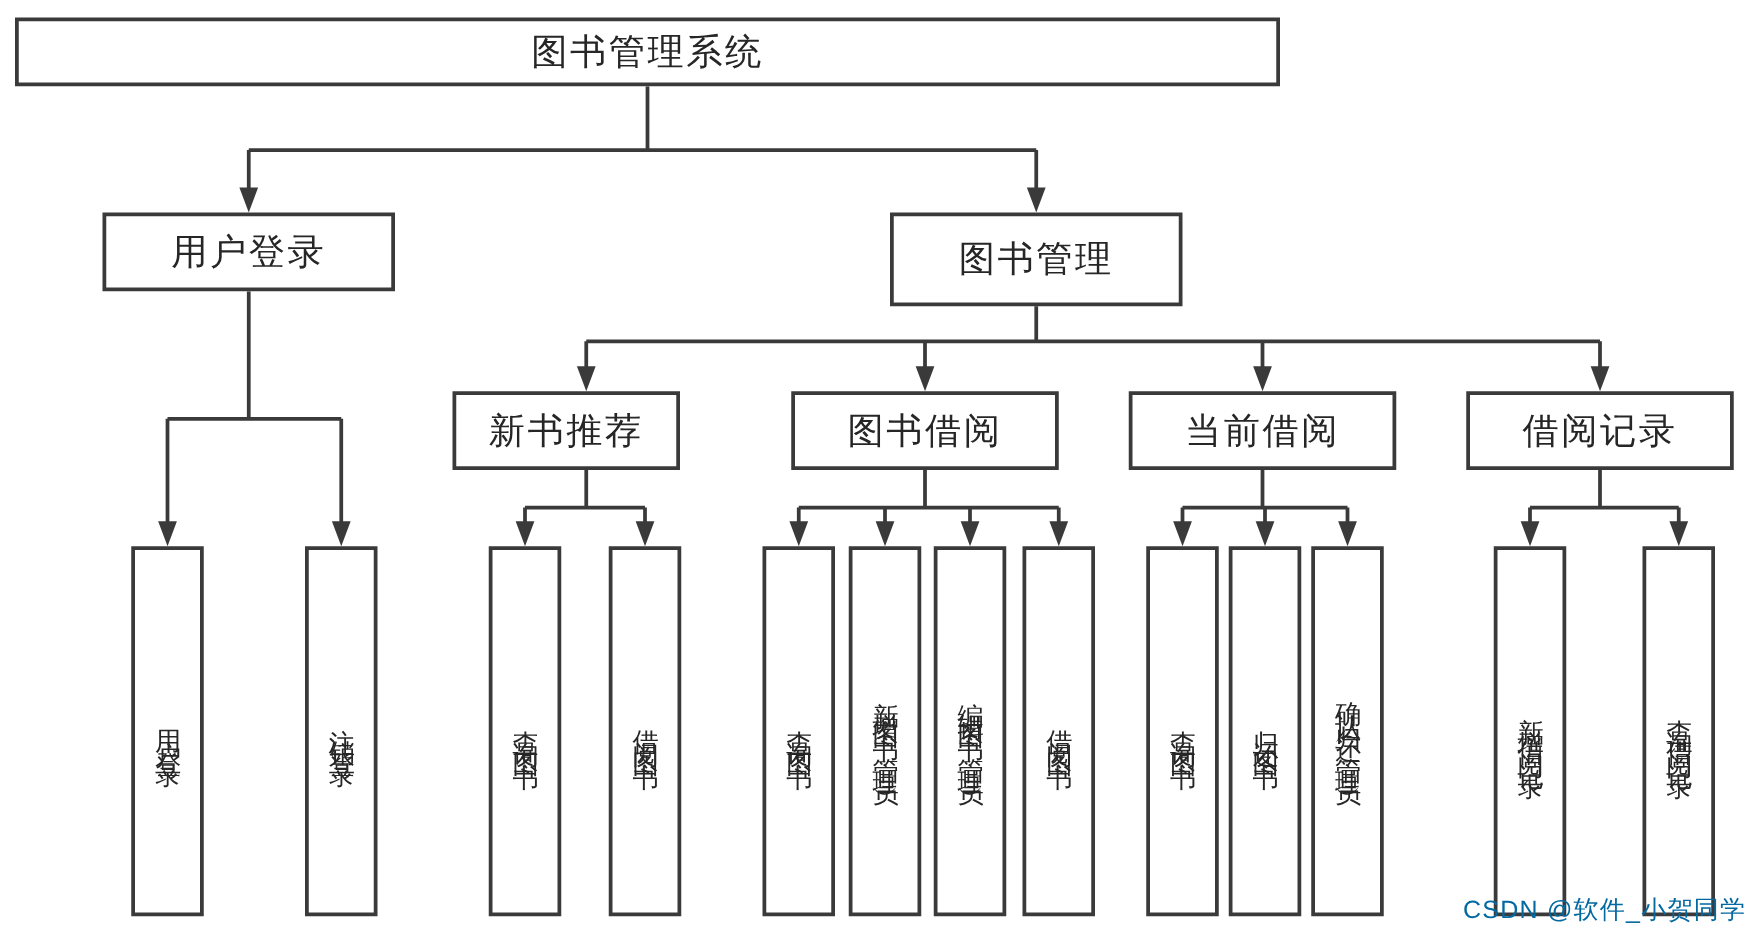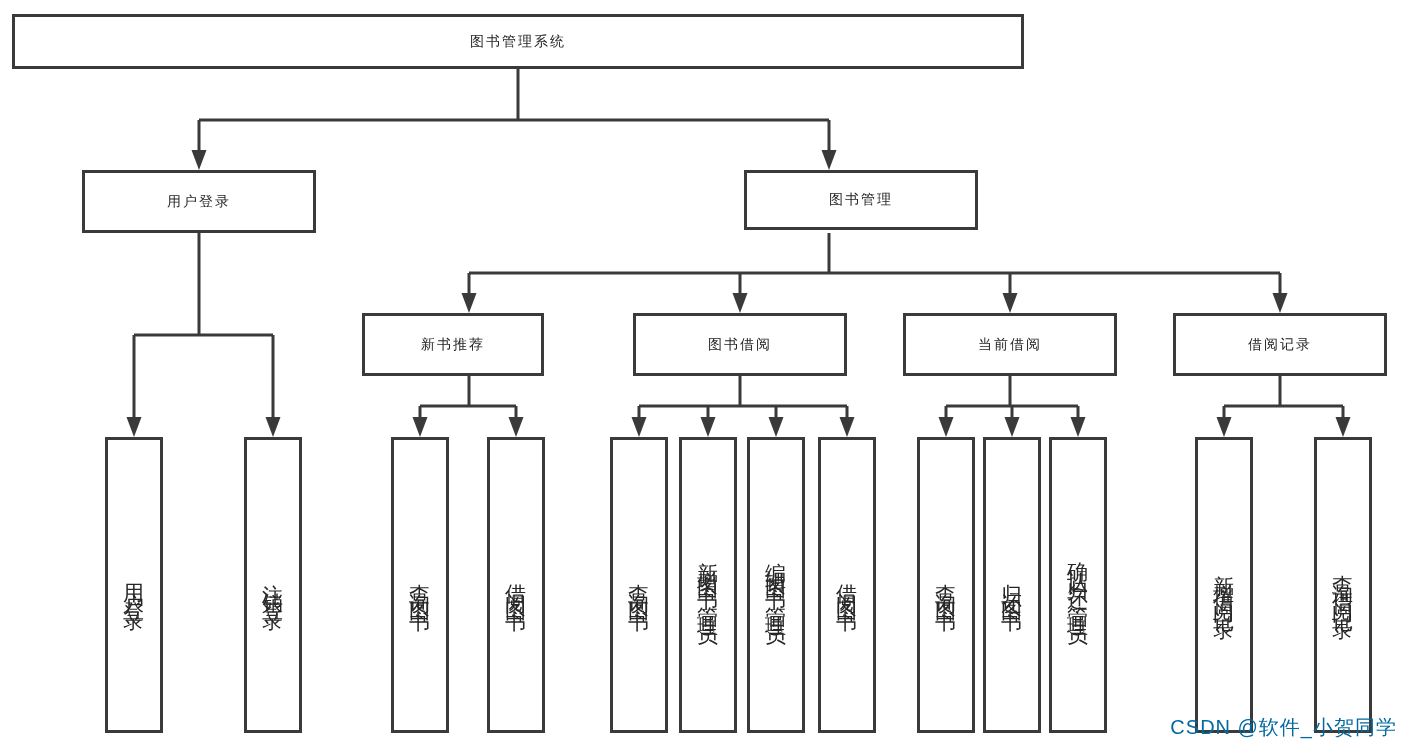--- a/index.html
+++ b/index.html
@@ -14,21 +14,21 @@
   .wires path{stroke:#3a3a3a;stroke-width:3;fill:none;}
   .wires polygon{fill:#3a3a3a;stroke:none;}
   .box{
     position:absolute;
     box-sizing:border-box;
     background:#ffffff;
     border:3px solid #3a3a3a;
     display:flex;align-items:center;justify-content:center;
     color:#262626;
   }
-  .h{font-size:14px;letter-spacing:2px;}
+  .h{font-size:29px;letter-spacing:2px;}
   .leaf{
     writing-mode:vertical-rl;
     font-size:21px;
     letter-spacing:9px;
     line-height:1;
   }
   .watermark{
     position:absolute;right:8px;bottom:6px;
     color:#0369a1;font-size:20px;letter-spacing:1px;
     white-space:nowrap;
@@ -78,21 +78,21 @@
     <g>
       <path d="M1280 376 V406 M1224 406 H1343 M1224 406 V422 M1343 406 V422"></path>
       <polygon points="1216.5,417 1231.5,417 1224,437"></polygon>
       <polygon points="1335.5,417 1350.5,417 1343,437"></polygon>
     </g>
   </svg>
 
   <div class="box h" style="left:12px;top:14px;width:1012px;height:55px">图书管理系统</div>
 
   <div class="box h" style="left:82px;top:170px;width:234px;height:63px">用户登录</div>
-  <div class="box h" style="left:744px;top:170px;width:234px;height:60px">图书管理</div>
+  <div class="box h" style="left:712px;top:170px;width:234px;height:75px">图书管理</div>
 
   <div class="box h" style="left:362px;top:313px;width:182px;height:63px">新书推荐</div>
   <div class="box h" style="left:903px;top:313px;width:214px;height:63px">当前借阅</div>
   <div class="box h" style="left:633px;top:313px;width:214px;height:63px">图书借阅</div>
   <div class="box h" style="left:1173px;top:313px;width:214px;height:63px">借阅记录</div>
 
   <div class="box leaf" style="left:105px;top:437px;width:58px;height:296px">用户登录</div>
   <div class="box leaf" style="left:244px;top:437px;width:58px;height:296px">注销登录</div>
 
   <div class="box leaf" style="left:391px;top:437px;width:58px;height:296px">查询图书</div>

